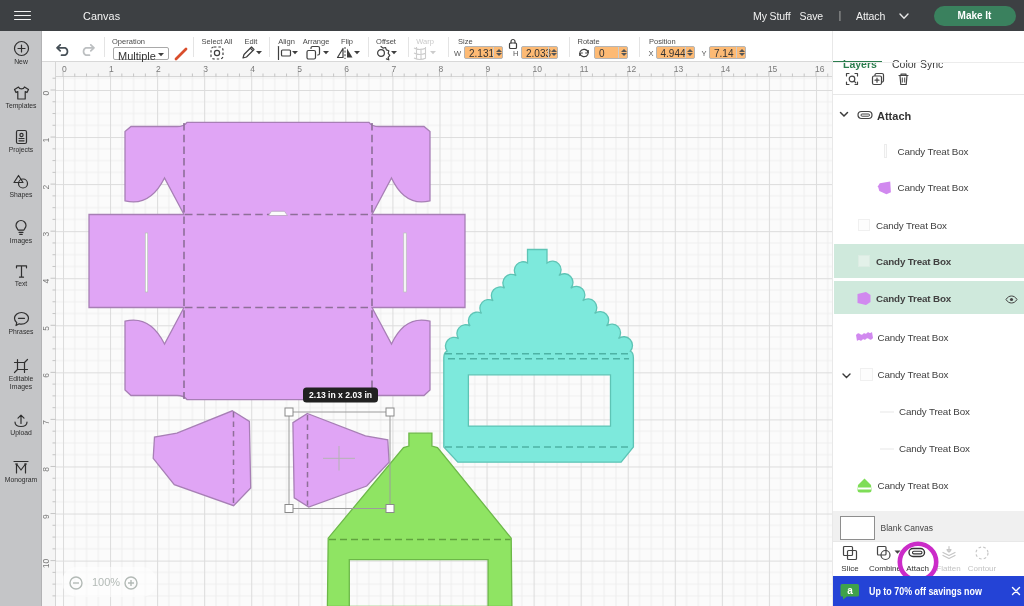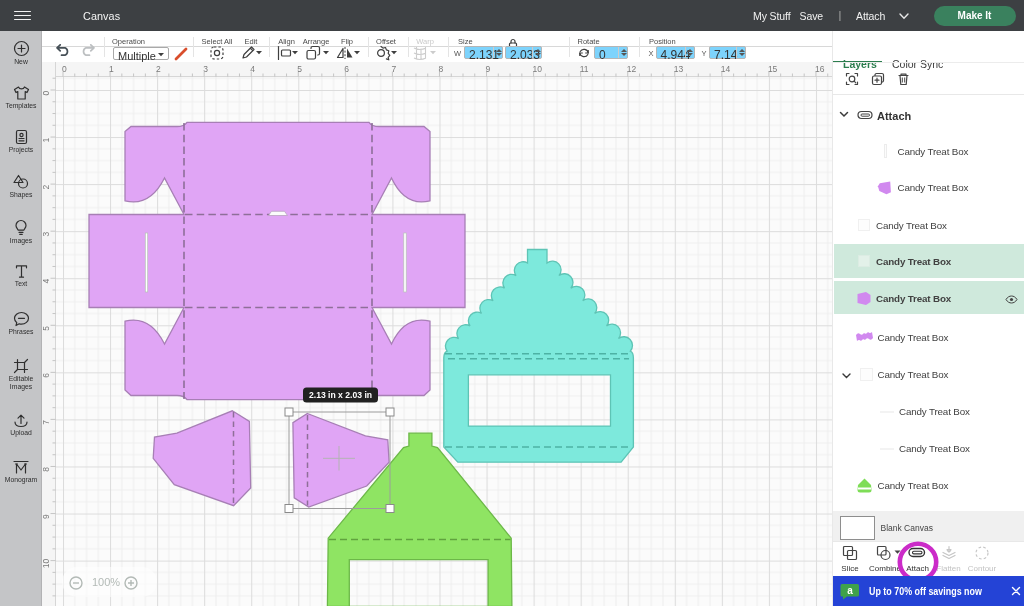--- a/index.html
+++ b/index.html
@@ -8,25 +8,25 @@
 .abs { position:absolute; }
 
 
 #topbar { position:absolute; left:0; top:0; width:1024px; height:31px; background:#3d4043; color:#fff; }
 #hamb span { display:block; position:absolute; left:14px; width:16.5px; height:1.3px; background:#f2f2f2; border-radius:0.6px; }
 #title { position:absolute; left:44px; top:9.5px; font-size:10.8px; letter-spacing:.1px; color:#f5f5f5;margin-left:39px; }
 .topright { position:absolute; top:10px; font-size:10.5px; letter-spacing:-0.1px; color:#f2f2f2; }
 #makeit { position:absolute; left:933.5px; top:5.5px; width:82px; height:20.5px; background:#3a815e; border-radius:10.5px; color:#fff; font-size:10px; font-weight:bold; text-align:center; line-height:20.5px; }
 
 
-#toolbar { position:absolute; left:42px; top:31px; width:790px; height:16px; background:#fff; border-bottom:1px solid #d8d8d8; }
+#toolbar { position:absolute; left:42px; top:31px; width:790px; height:31px; background:#fff; border-bottom:1px solid #d8d8d8; }
 .tlabel { position:absolute; top:6px; font-size:7.5px; color:#4a4a4a; }
 .tlabelc { position:absolute; top:6px; font-size:7.5px; color:#4a4a4a; width:50px; text-align:center; }
 .tdiv { position:absolute; top:6px; height:20px; width:1px; background:#e4e4e4; }
-.tinput { position:absolute; top:15px; height:12.5px; background:#7dd3fc; border:1px solid #b5b5b5; border-radius:2px; font-size:12px; color:#333; }
+.tinput { position:absolute; top:15px; height:12.5px; background:#fdba74; border:1px solid #b5b5b5; border-radius:2px; font-size:10px; color:#333; }
 .tinput .val { position:absolute; left:4px; top:1px; }
 .tinput .step { position:absolute; right:0; top:0; bottom:0; width:9px; border-left:1px solid #ccc; }
 .step i, .step b { position:absolute; left:1.5px; width:0; height:0; border-left:3px solid transparent; border-right:3px solid transparent; }
 .step i { top:2px; border-bottom:3.5px solid #555; }
 .step b { bottom:2px; border-top:3.5px solid #555; }
 
 
 #sidebar { position:absolute; left:0; top:31px; width:42px; height:575px; background:#c4c5c7; border-right:1px solid #b2b2b4; }
 .sitem { position:absolute; left:0; width:42px; text-align:center; color:#2e2e2e; }
 .sitem .lbl { font-size:6.8px; line-height:7.5px; margin-top:1px; }
@@ -313,21 +313,21 @@
         <span class="step">
           <i></i>
           <b></b>
         </span>
       </div>
 <svg width="10" height="12" viewBox="0 0 10 12" style="position:absolute;left:466px;top:7px">
         <rect x="1.5" y="5" width="7" height="5.5" rx="1" stroke="#3f3f3f" stroke-width="1.2" fill="none" stroke-linecap="round" stroke-linejoin="round"></rect>
         <path d="M3 5 V3.5 a2 2 0 0 1 4 0 V5" stroke="#3f3f3f" stroke-width="1.2" fill="none" stroke-linecap="round" stroke-linejoin="round"></path>
       </svg>
 <div style="position:absolute;left:471px;top:17.5px;font-size:7.5px;color:#555">H</div>
-<div class="tinput" style="left:463px;width:37px">
+<div class="tinput" style="left:479px;width:37px">
         <span class="val">2.033</span>
         <span class="step">
           <i></i>
           <b></b>
         </span>
       </div>
 <div class="tlabel" style="left:535.5px">Rotate</div>
 <svg width="14" height="14" viewBox="0 0 14 14" style="position:absolute;left:535px;top:14.5px">
         <path d="M3.2 5.5 a4.3 4.3 0 0 1 8 1.5 M10.8 8.5 a4.3 4.3 0 0 1-8-1.5" stroke="#3f3f3f" stroke-width="1.2" fill="none" stroke-linecap="round" stroke-linejoin="round"></path>
         <path d="M11.2 4 v3 h-3" stroke="#3f3f3f" stroke-width="1.2" fill="none"></path>

